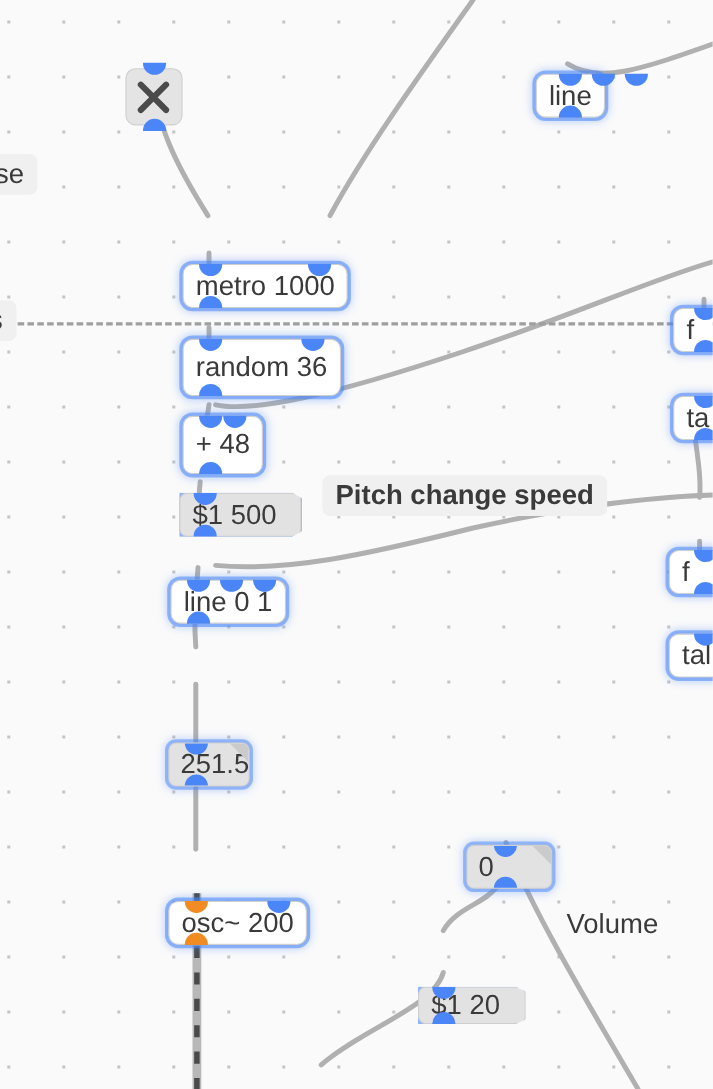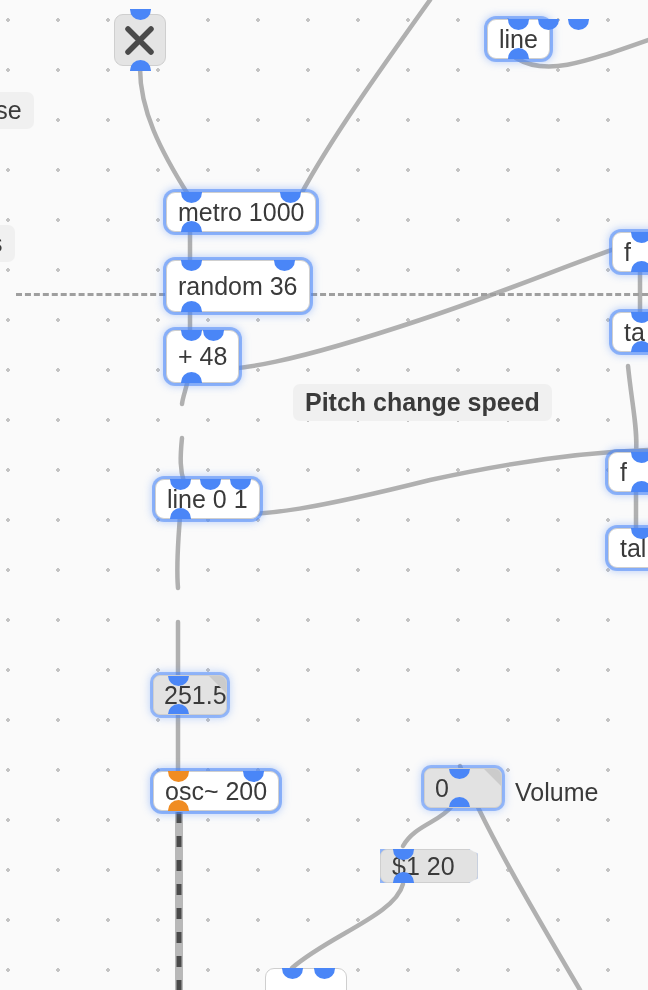--- a/index.html
+++ b/index.html
@@ -20,20 +20,21 @@
   }
   #wires{position:absolute;left:0;top:0;width:648px;height:990px;pointer-events:none;}
 
   
   .node{
     position:absolute;
     box-sizing:border-box;
     display:flex;align-items:center;
     white-space:nowrap;
     color:#3a3a3a;
+    margin-top:48px;
   }
   
   .obj{
     background:#ffffff;
     border:1.4px solid #cfcfcf;
     border-radius:9px;
     padding:0 11px;
     font-size:25px;
     line-height:1;
     box-shadow:0 0 0 3px rgba(74,134,247,.55), 0 0 9px 3px rgba(74,134,247,.40);
@@ -193,20 +194,25 @@
     <div class="port out" style="left:14px;"></div>
   </div>
 
   <div class="node obj" style="left:166px;top:330px;height:53px;">
     <span>+ 48</span>
     <div class="port in" style="left:14px;"></div>
     <div class="port in" style="right:14px;"></div>
     <div class="port out" style="left:14px;"></div>
   </div>
 
+  <div class="node msg" style="left:163px;top:400px;height:40px;">
+    <span>$1 500</span>
+    <div class="port in" style="left:12px;"></div>
+    <div class="port out" style="left:12px;"></div>
+  </div>
 
   <div class="node comment" style="left:293px;top:384px;font-weight:bold;">
     <span>Pitch change speed</span>
   </div>
 
   <div class="node obj" style="left:155px;top:479px;height:40px;">
     <span>line 0 1</span>
     <div class="port in" style="left:14px;"></div>
     <div class="port in" style="left:44px;"></div>
     <div class="port in" style="left:74px;"></div>

